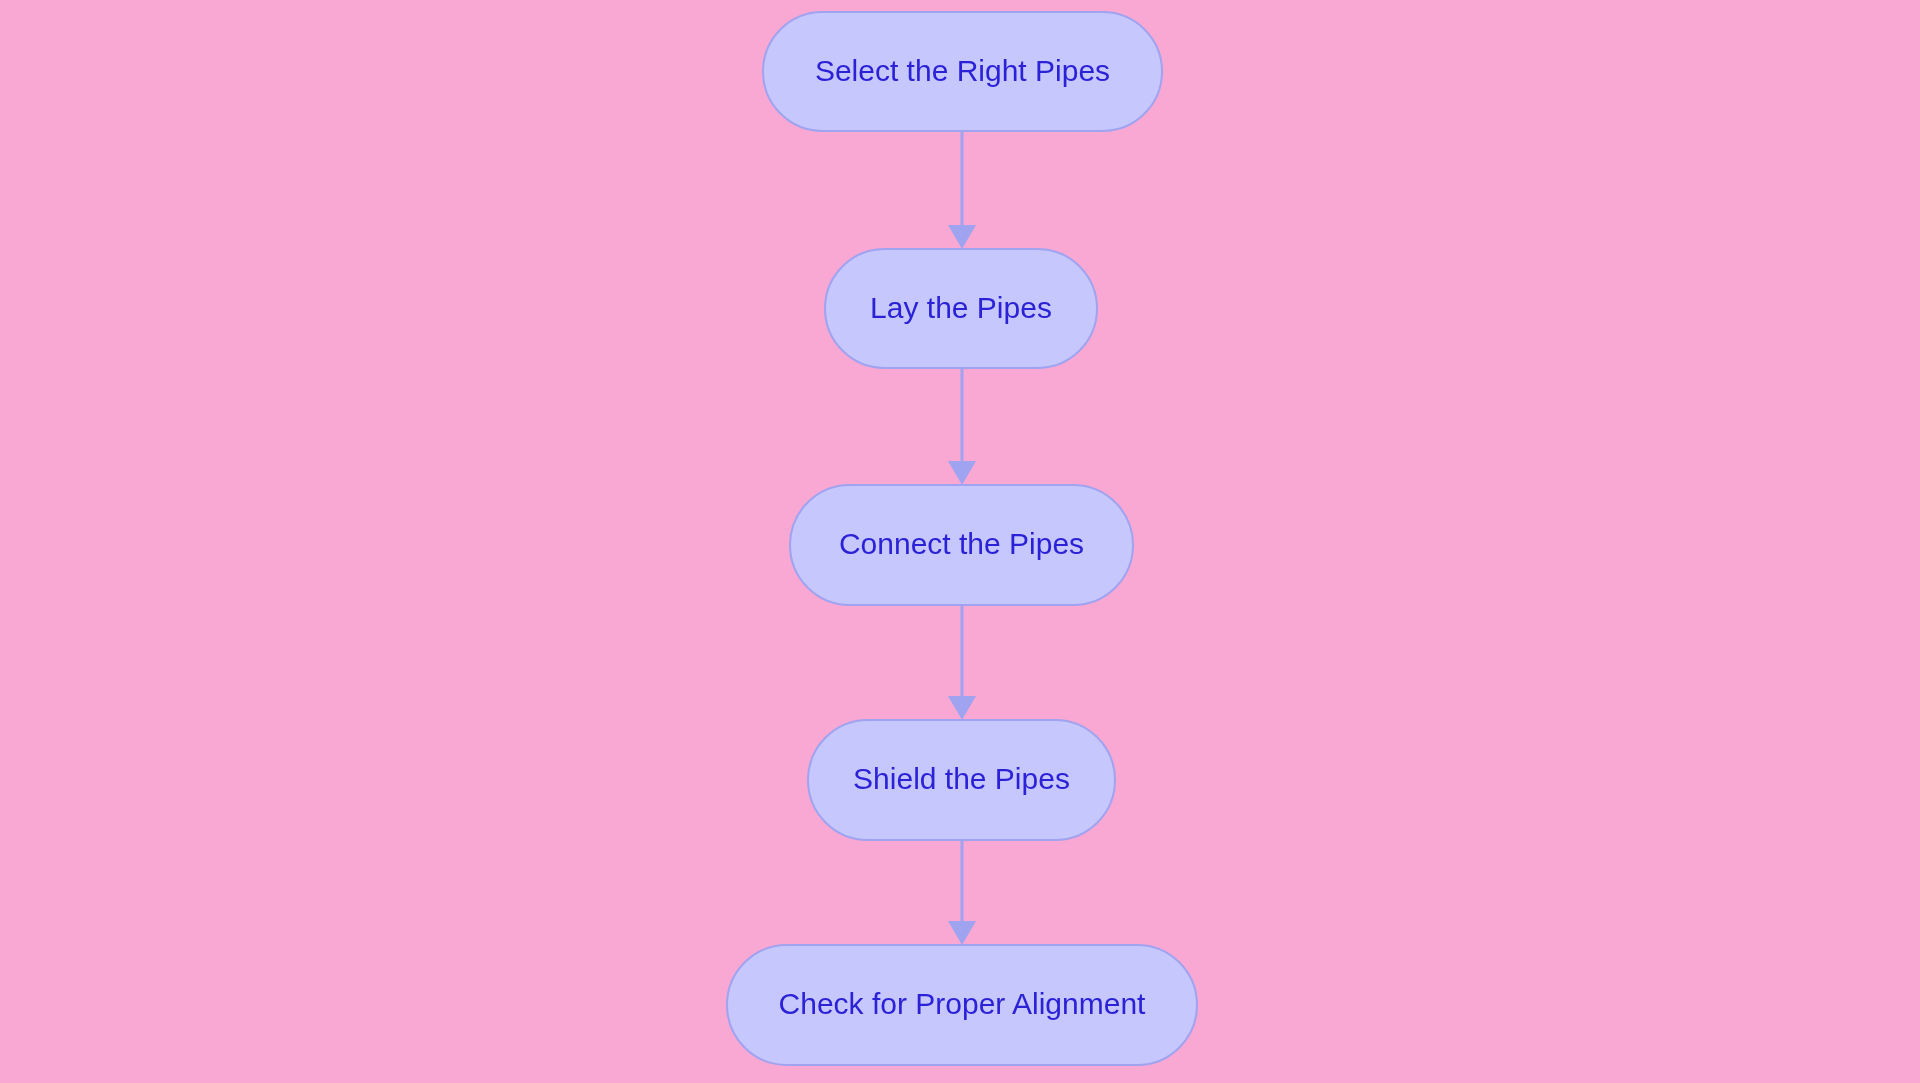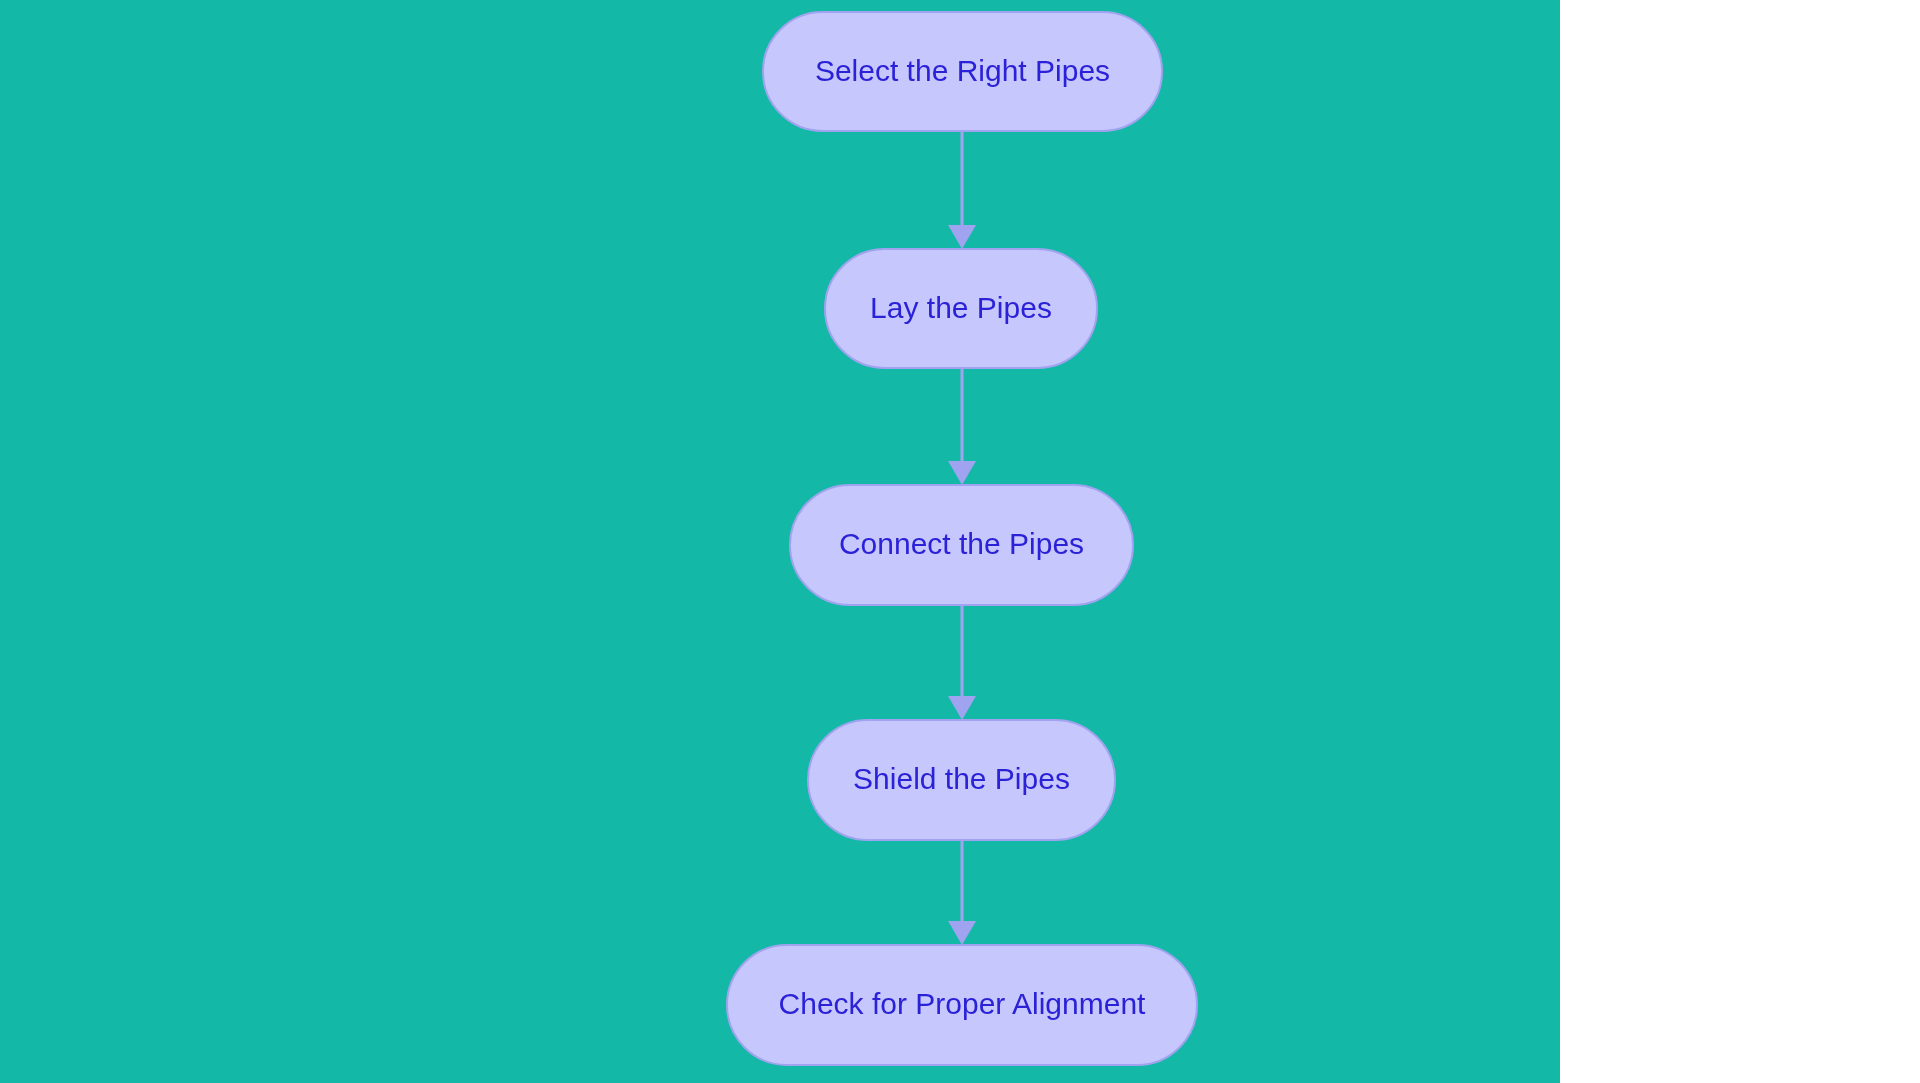--- a/index.html
+++ b/index.html
@@ -6,23 +6,23 @@
   html, body {
     margin: 0;
     padding: 0;
     background: #ffffff;
   }
   body {
     font-family: "Liberation Sans", sans-serif;
   }
   #canvas {
     position: relative;
-    width: 1560px;
+    width: 1920px;
     height: 1083px;
-    background: #14b8a6;
+    background: #f9a8d4;
     overflow: hidden;
   }
   #flow-svg {
     position: absolute;
     top: 0;
     left: 0;
     width: 1920px;
     height: 1083px;
     display: block;
   }

